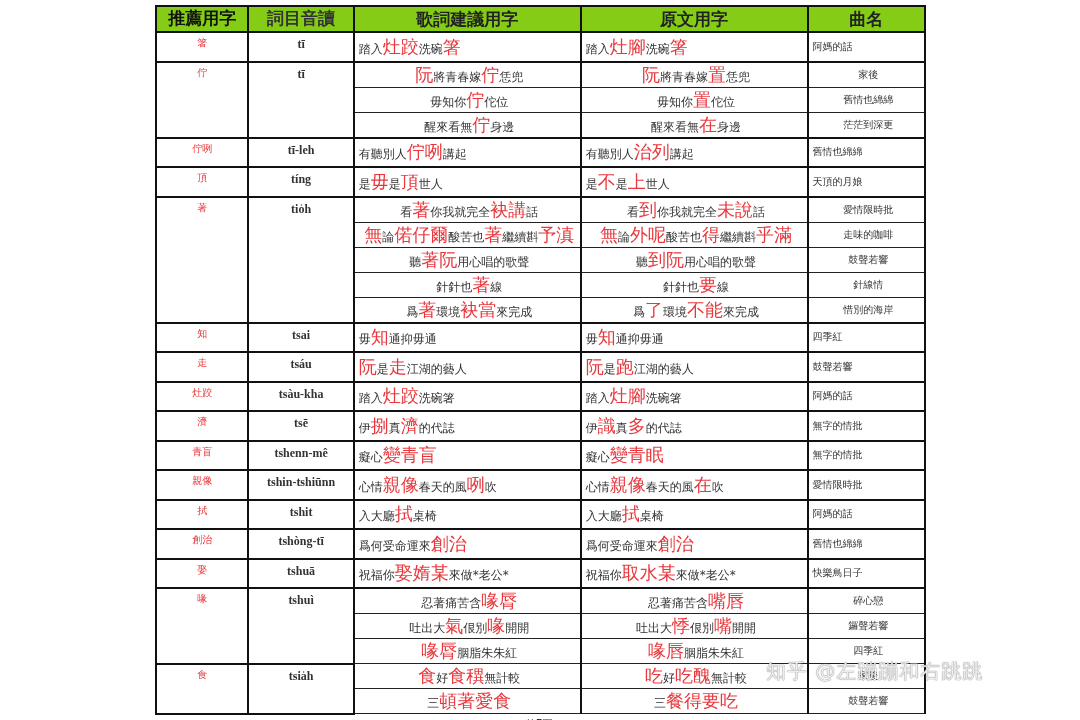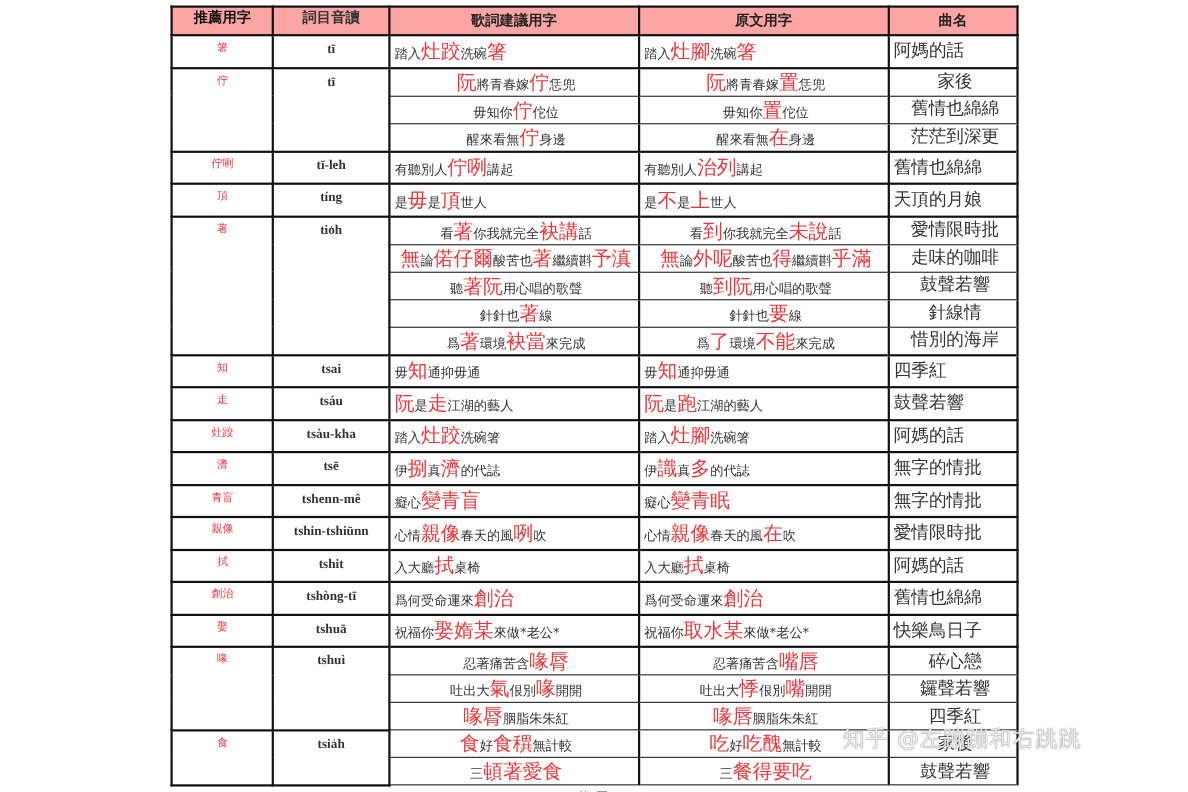--- a/index.html
+++ b/index.html
@@ -2,30 +2,30 @@
 <html><head>
 <meta charset="utf-8">
 <style>
   html, body { margin:0; padding:0; background:#ffffff; }
   body { width:1080px; height:720px; position:relative; overflow:hidden;
          font-family:"DejaVu Sans", sans-serif; color:#222; }
   #tbl { position:absolute; left:155px; top:5px; border-collapse:collapse;
          table-layout:fixed; width:771px; }
   #tbl th, #tbl td { border:2px solid #111; padding:0; height:23.5px; }
   #tbl td.sub { border-top:1px solid #222; border-bottom:1px solid #222;text-align:center; }
-  #tbl th { background:#fca5a5; font-weight:bold; font-size:13px; height:24px;
+  #tbl th { background:#84cc16; font-weight:bold; font-size:17px; height:24px;
             font-family:"DejaVu Serif", serif; }
   .c-rec { width:90px; text-align:center; vertical-align:top; color:#e8383d;
            font-size:10px; font-family:"DejaVu Serif", serif; padding-top:3px !important; }
   .c-pron { width:103px; text-align:center; vertical-align:top; font-size:12px;
             font-family:Liberation Serif, serif; font-weight:bold; color:#333;
             padding-top:4px !important; }
   .c-lyr, .c-orig { width:224px; padding-left:4px !important; white-space:nowrap;
                     font-size:12px; color:#333; vertical-align:middle; }
-  .c-song { width:115px; padding-left:4px !important; font-size:16px;
+  .c-song { width:115px; padding-left:4px !important; font-size:10px;
             font-family:Liberation Serif, serif; color:#333; }
   .hl { color:#e8383d; font-size:18px; }
   #page-num { position:absolute; left:526px; top:695px; font-size:10px; color:#333;margin-top:22px; }
   #watermark { position:absolute; left:766px; top:658px; font-size:20px;
                color:rgba(255,255,255,0.85);
                text-shadow:0 0 1px #888, 0 0 1px #888; letter-spacing:1px; }
 </style>
 </head>
 <body>
 

